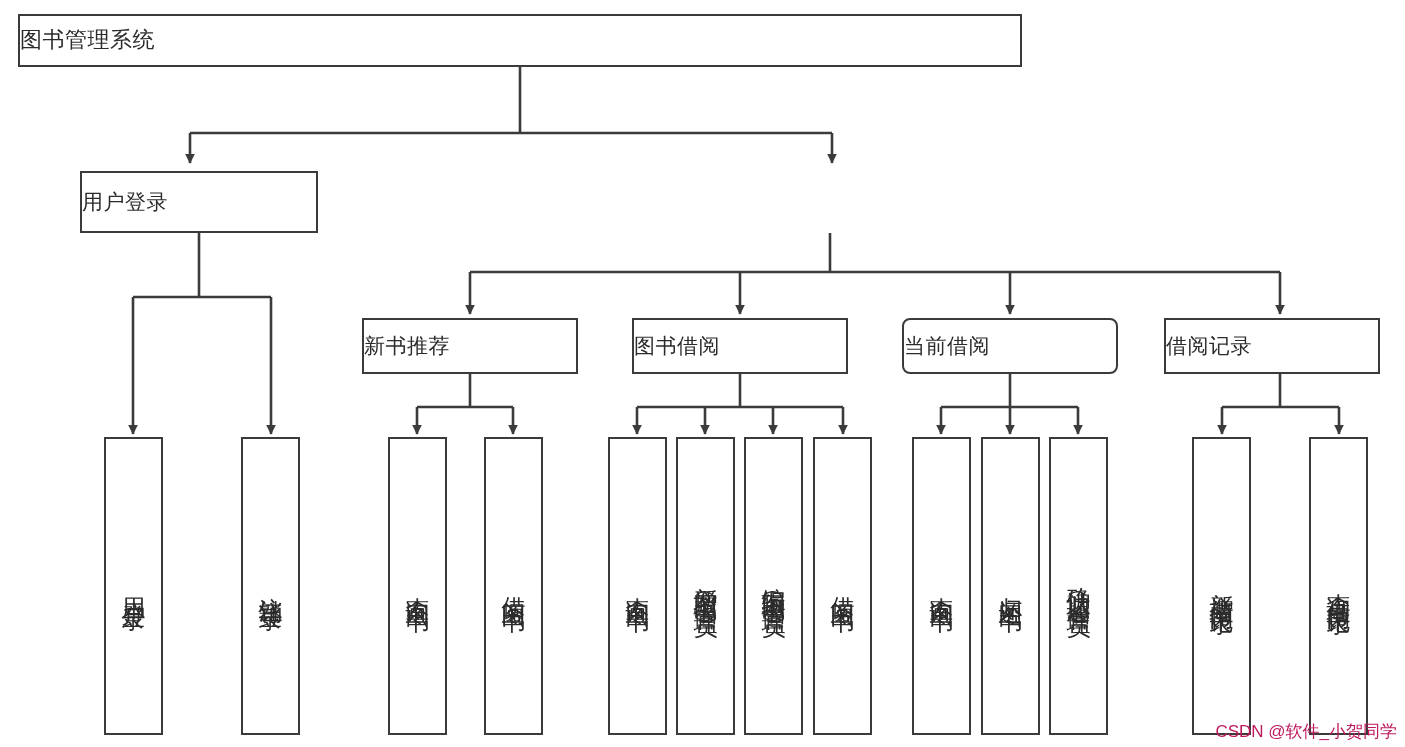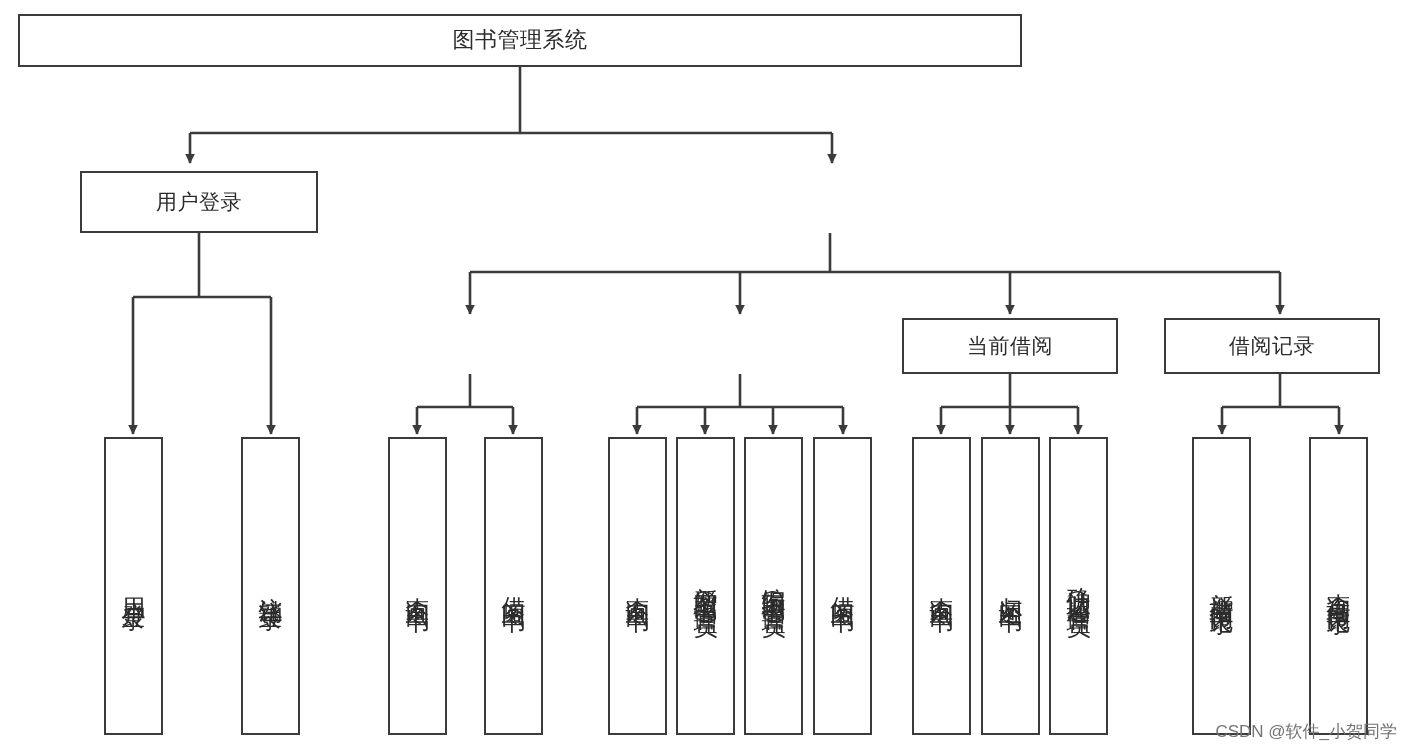--- a/index.html
+++ b/index.html
@@ -25,21 +25,20 @@
     height: 747px;
     pointer-events: none;
   }
   .node {
     position: absolute;
     box-sizing: border-box;
     background: #ffffff;
     border: 2px solid #3b3b3b;
     display: flex;
     align-items: center;
-    justify-content: center;
     color: #2b2b2b;
     z-index: 2;
   }
   .node .label {
     display: block;
     text-align: center;
     line-height: 1.12;
     letter-spacing: 0.5px;
   }
   
@@ -60,21 +59,21 @@
     line-height: 1.0;
     letter-spacing: 4px;
     white-space: nowrap;
     max-height: 100%;
   }
   #watermark {
     position: absolute;
     right: 8px;
     bottom: 4px;
     font-size: 17px;
-    color: #737373;
+    color: #be185d;
     z-index: 5;
     white-space: nowrap;
     font-family: "Liberation Sans", "DejaVu Sans", sans-serif;
   }
 </style>
 </head>
 <body>
 
 <div id="canvas">
 
@@ -129,21 +128,27 @@
   </svg>
 
   <div class="node horiz root" style="left:18px; top:14px; width:1004px; height:53px;">
     <span class="label">图书管理系统</span>
   </div>
 
   <div class="node horiz" style="left:80px; top:171px; width:238px; height:62px;">
     <span class="label">用户登录</span>
   </div>
 
-  <div class="node horiz" style="left:902px; top:318px; width:216px; height:56px;">
+  <div class="node horiz" style="left:362px; top:318px; width:216px; height:56px;">
+    <span class="label">新书推荐</span>
+  </div>
+  <div class="node horiz" style="left:632px; top:318px; width:216px; height:56px;">
+    <span class="label">图书借阅</span>
+  </div>
+  <div class="node horiz" style="left:902px; top:318px; width:216px; height:56px;border-radius:8px;">
     <span class="label">当前借阅</span>
   </div>
   <div class="node horiz" style="left:1164px; top:318px; width:216px; height:56px;">
     <span class="label">借阅记录</span>
   </div>
 
   <div class="node vert" style="left:104px; top:437px; width:59px; height:298px;">
     <span class="label">用户登录</span>
   </div>
   <div class="node vert" style="left:241px; top:437px; width:59px; height:298px;">

